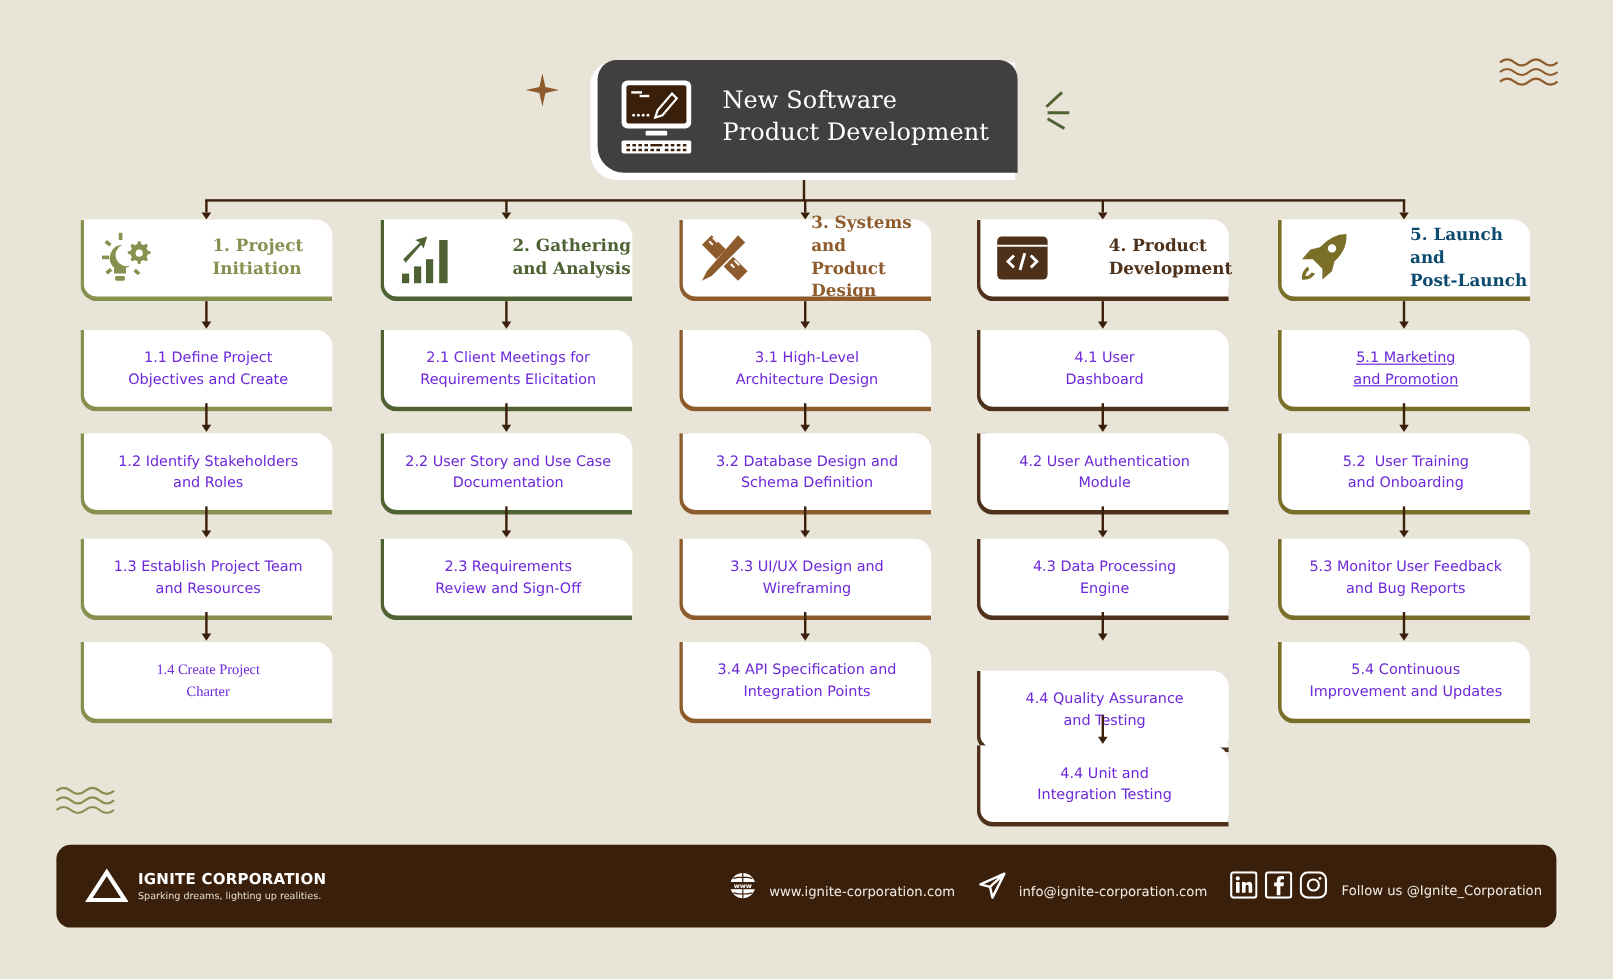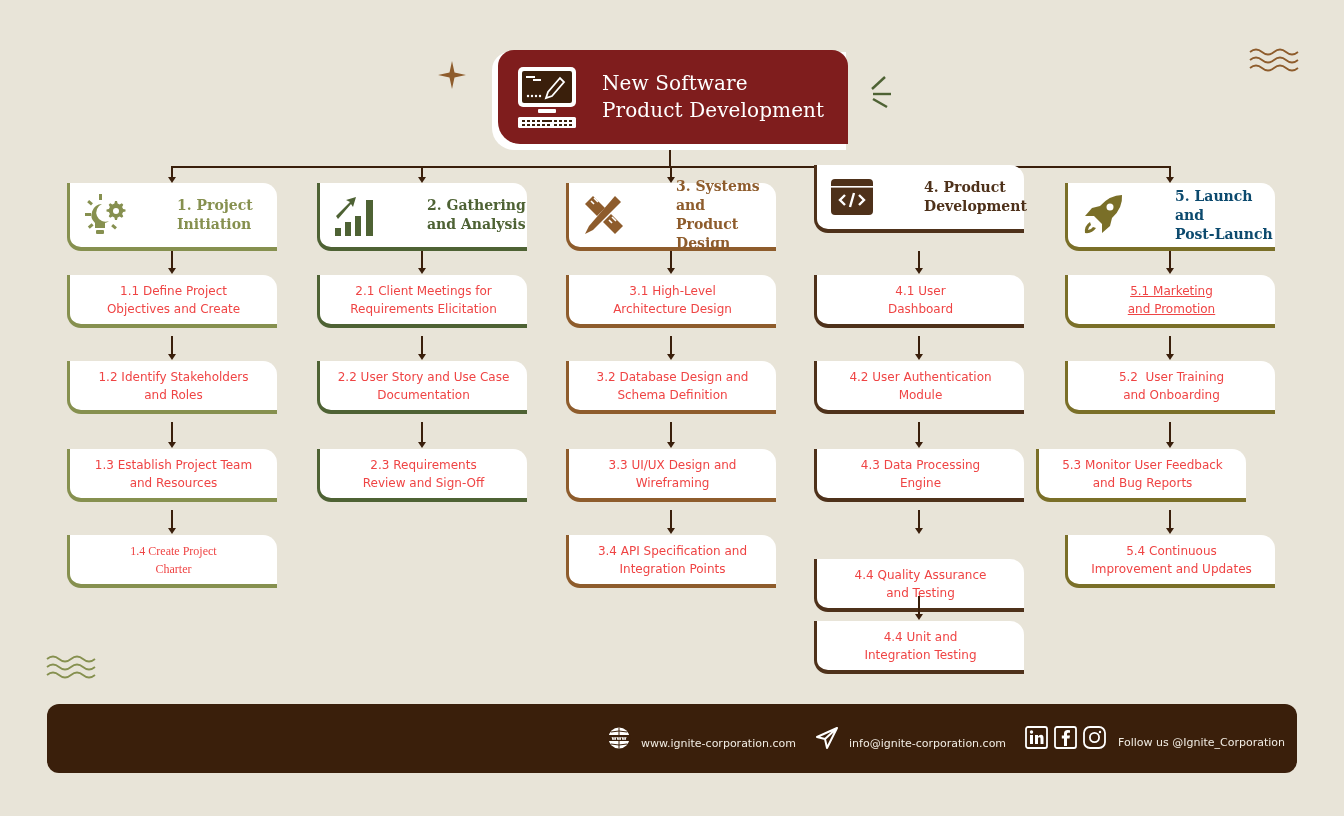--- a/index.html
+++ b/index.html
@@ -2,32 +2,32 @@
 <html><head>
 <meta charset="utf-8">
 <style>
   * { box-sizing: border-box; margin: 0; padding: 0; }
   html, body { width: 1344px; height: 816px; overflow: hidden; }
   body { background: #e8e4d8; font-family: "DejaVu Sans", sans-serif; position: relative; color: #2a1a0c; }
 
   .deco { position: absolute; }
   .title-wrap { position: absolute; left: 492px; top: 48px; width: 356px; height: 102px; }
   .title-back { position: absolute; left: 0; top: 4px; width: 354px; height: 98px; background: #fff; border-radius: 18px 0 0 22px; }
-  .title-box { position: absolute; left: 6px; top: 2px; width: 350px; height: 94px; background: #7f1d1d; border-radius: 16px 16px 0 22px; display: flex; align-items: center; padding-left: 18px; }
+  .title-box { position: absolute; left: 6px; top: 2px; width: 350px; height: 94px; background: #404040; border-radius: 16px 16px 0 22px; display: flex; align-items: center; padding-left: 18px; }
   .title-text { color: #fff; font-family: "DejaVu Serif", serif; font-size: 20px; line-height: 27px; margin-left: 24px; font-weight: normal; letter-spacing: 0.1px; }
   .title-text div { white-space: nowrap; }
 
   .connector { position: absolute; background: #3a1f0b; }
   .arrow-head { position: absolute; width: 0; height: 0; border-left: 4px solid transparent; border-right: 4px solid transparent; border-top: 6px solid #3a1f0b; }
 
   .card { position: absolute; width: 210px; background: #fff; border-left: 3px solid; border-bottom: 4px solid; border-radius: 0 14px 0 14px; display: flex; align-items: center; justify-content: center; text-align: center; gap: 39px; }
   .phase-card { height: 68px; justify-content: flex-start; padding-left: 12px; }
   .phase-title { font-family: "DejaVu Serif", serif; font-size: 14px; line-height: 19px; text-align: left; margin-left: 10px; font-weight: bold; }
   .phase-icon { width: 46px; height: 46px; display: flex; align-items: center; justify-content: center; }
-  .task-card { height: 53px; font-family: "DejaVu Sans", sans-serif; font-size: 12px; line-height: 18px; color: #ef4444; padding: 0 8px; justify-content: center; }
+  .task-card { height: 68px; font-family: "DejaVu Sans", sans-serif; font-size: 12px; line-height: 18px; color: #6d28d9; padding: 0 8px; justify-content: center; }
 
   .footer { position: absolute; left: 47px; top: 704px; width: 1250px; height: 69px; background: #3a1f0b; border-radius: 12px; color: #fff; }
   .footer .brand { position: absolute; left: 24px; top: 20px; display: flex; align-items: center; }
   .brand-name { font-family: "DejaVu Sans", sans-serif; font-weight: bold; font-size: 12.5px; letter-spacing: 0.2px; }
   .brand-tag { font-size: 8px; color: #e6dccf; margin-top: 2px; }
   .f-item { position: absolute; top: 22px; display: flex; align-items: flex-end; font-size: 11px; color: #f1ece3; }
   .f-item span.txt { margin-left: 10px; }
   .social { display: flex; gap: 6px; }
 </style>
 </head>
@@ -252,21 +252,21 @@
     <div class="connector" style="left: 670px; top: 510px; width: 2px; height: 19px;"></div>
     <div class="arrow-head" style="left: 667px; top: 528px;"></div>
     <div class="card task-card" style="left: 566px; top: 535px; border-left-color: rgb(142, 92, 44); border-bottom-color: rgb(142, 92, 44);">
       <div>
           <div style="white-space:pre">3.4 API Specification and</div>
           <div>Integration Points</div>
         </div>
     </div>
     <div class="connector" style="left: 918px; top: 167px; width: 2px; height: 10px;"></div>
     <div class="arrow-head" style="left: 915px; top: 177px;"></div>
-    <div class="card phase-card" style="left: 814px; top: 165px; border-left-color: rgb(78, 49, 26); border-bottom-color: rgb(78, 49, 26);">
+    <div class="card phase-card" style="left: 814px; top: 183px; border-left-color: rgb(78, 49, 26); border-bottom-color: rgb(78, 49, 26);">
       <span class="phase-icon">
         <svg width="46" height="46" viewBox="0 0 46 46">
           <rect x="2" y="5" width="42" height="36" rx="4" fill="#4e311a"></rect>
           <rect x="2" y="12" width="42" height="1.6" fill="#fff"></rect>
           <path d="M16 21 L11 26 L16 31 M30 21 L35 26 L30 31 M25 19 L21 33" stroke="#fff" stroke-width="2.4" fill="none"></path>
         </svg>
       </span>
       <div class="phase-title" style="color:#4e311a">
         <div>4. Product</div>
         <div>Development</div>
@@ -340,37 +340,46 @@
     <div class="connector" style="left: 1169px; top: 336px; width: 2px; height: 19px;"></div>
     <div class="arrow-head" style="left: 1166px; top: 354px;"></div>
     <div class="card task-card" style="left: 1065px; top: 361px; border-left-color: rgb(122, 111, 40); border-bottom-color: rgb(122, 111, 40);">
       <div>
           <div style="white-space:pre">5.2  User Training</div>
           <div>and Onboarding</div>
         </div>
     </div>
     <div class="connector" style="left: 1169px; top: 422px; width: 2px; height: 21px;"></div>
     <div class="arrow-head" style="left: 1166px; top: 442px;"></div>
-    <div class="card task-card" style="left: 1036px; top: 449px; border-left-color: rgb(122, 111, 40); border-bottom-color: rgb(122, 111, 40);">
+    <div class="card task-card" style="left: 1065px; top: 449px; border-left-color: rgb(122, 111, 40); border-bottom-color: rgb(122, 111, 40);">
       <div>
           <div style="white-space:pre">5.3 Monitor User Feedback</div>
           <div>and Bug Reports</div>
         </div>
     </div>
     <div class="connector" style="left: 1169px; top: 510px; width: 2px; height: 19px;"></div>
     <div class="arrow-head" style="left: 1166px; top: 528px;"></div>
     <div class="card task-card" style="left: 1065px; top: 535px; border-left-color: rgb(122, 111, 40); border-bottom-color: rgb(122, 111, 40);">
       <div>
           <div style="white-space:pre">5.4 Continuous</div>
           <div>Improvement and Updates</div>
         </div>
     </div>
   </div>
 
 <div class="footer">
+  <div class="brand">
+    <svg width="36" height="28" viewBox="0 0 36 28">
+      <path d="M18 3 L33 26 L3 26 Z" fill="none" stroke="#fff" stroke-width="3.5" stroke-linejoin="miter"></path>
+    </svg>
+    <div style="margin-left:8px">
+      <div class="brand-name">IGNITE CORPORATION</div>
+      <div class="brand-tag">Sparking dreams, lighting up realities.</div>
+    </div>
+  </div>
 
   <div class="f-item" style="left:560px">
     <svg width="24" height="24" viewBox="0 0 24 24">
       <circle cx="12" cy="12" r="10.5" fill="#fff"></circle>
       <rect x="0.5" y="9" width="23" height="6" fill="#3a1f0b"></rect>
       <text x="12" y="14.2" font-size="5.5" text-anchor="middle" fill="#fff" font-family="DejaVu Sans, sans-serif" font-weight="bold">www</text>
       <path d="M12 1.5 V9 M12 15 V22.5 M4 6 Q12 4 20 6 M4 18 Q12 20 20 18" stroke="#3a1f0b" stroke-width="1" fill="none"></path>
     </svg>
     <span class="txt">www.ignite-corporation.com</span>
   </div>

